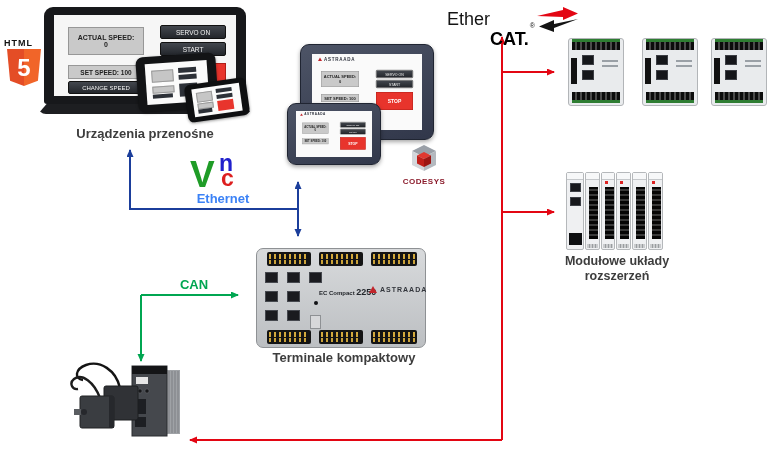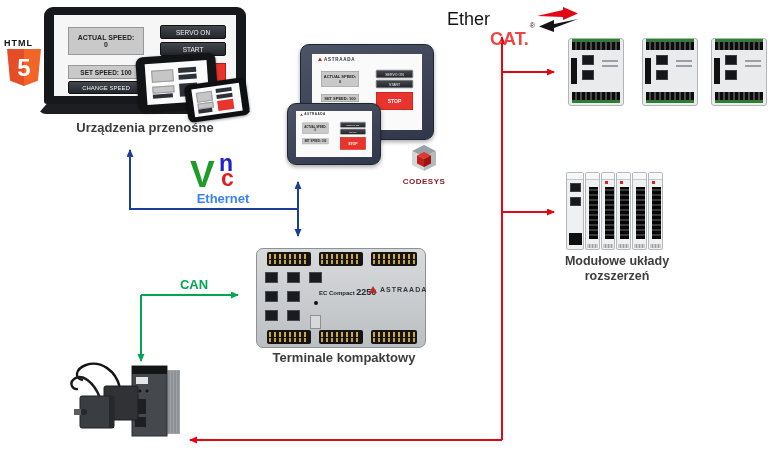--- a/index.html
+++ b/index.html
@@ -59,21 +59,21 @@
   .hmi2x-brand{font-size:9px;font-weight:800;color:#2b2f3a;letter-spacing:1.5px;}
 
   
   .vnc{left:190px;top:156px;width:56px;height:42px;}
   .vnc-v{position:absolute;left:0px;top:0px;font-size:37px;line-height:1;font-weight:800;color:#1f9c27;}
   .vnc-n{position:absolute;left:29px;top:-4px;font-size:23px;line-height:1;font-weight:800;color:#2020cc;}
   .vnc-c{position:absolute;left:31px;top:11px;font-size:23px;line-height:1;font-weight:800;color:#dd1f1f;}
 
   .ethercat{left:447px;top:6px;height:26px;display:flex;align-items:center;}
   .ec-regular{font-size:18px;color:#141414;font-weight:400;}
-  .ec-bold{font-size:18px;color:#ef4444;font-weight:800;margin-top:41px;}
+  .ec-bold{font-size:18px;color:#000000;font-weight:800;margin-top:41px;}
   .ec-reg-mark{font-size:7px;color:#141414;align-self:flex-end;margin:0 2px 3px 1px;}
 
   .codesys{left:396px;top:144px;width:56px;height:40px;text-align:center;}
   .codesys-word{font-size:8px;font-weight:800;color:#8b1b2b;letter-spacing:0.5px;margin-top:1px;}
 
   
   .cmod{position:absolute;top:38px;width:56px;height:68px;background:#e9ebed;border:1px solid #b2b5b8;
     border-radius:3px;box-sizing:border-box;overflow:hidden;}
   .cm-green{height:3px;background:#2e7d32;margin:0 3px;}
   .cm-teeth{height:8px;margin:0 3px;background:repeating-linear-gradient(90deg,#0c0c0c 0 3px,#4b4b4b 3px 5px);}
@@ -187,21 +187,21 @@
     <div class="mini-screen">
       <div class="mg" style="left:4px;top:4px;width:14px;height:8px;"></div>
       <div class="mb" style="left:24px;top:3px;width:16px;height:4px;"></div>
       <div class="mb" style="left:24px;top:9px;width:16px;height:4px;"></div>
       <div class="mg" style="left:4px;top:15px;width:14px;height:4px;"></div>
       <div class="mb" style="left:4px;top:21px;width:14px;height:4px;"></div>
       <div class="mr" style="left:24px;top:15px;width:16px;height:10px;"></div>
     </div>
   </div>
 
-  <div class="diagram-label" style="left:55px;top:120px;width:180px;">Urządzenia przenośne</div>
+  <div class="diagram-label" style="left:55px;top:126px;width:180px;">Urządzenia przenośne</div>
 
   <div class="hmi-terminal" style="left:300px;top:44px;width:132px;height:94px;">
     <div class="hmi-term-screen" style="left:11px;top:9px;width:110px;height:76px;">
       <div class="hmi2x" style="transform:scale(0.5);">
         <div class="hmi2x-header">
           <div class="hmi2x-tri"></div>
           <div class="hmi2x-brand">ASTRAADA</div>
         </div>
         <div class="hmi-gray" style="left:18px;top:34px;width:74px;height:30px;">
           <div style="font-size:8px;font-weight:700;">ACTUAL SPEED:</div>

